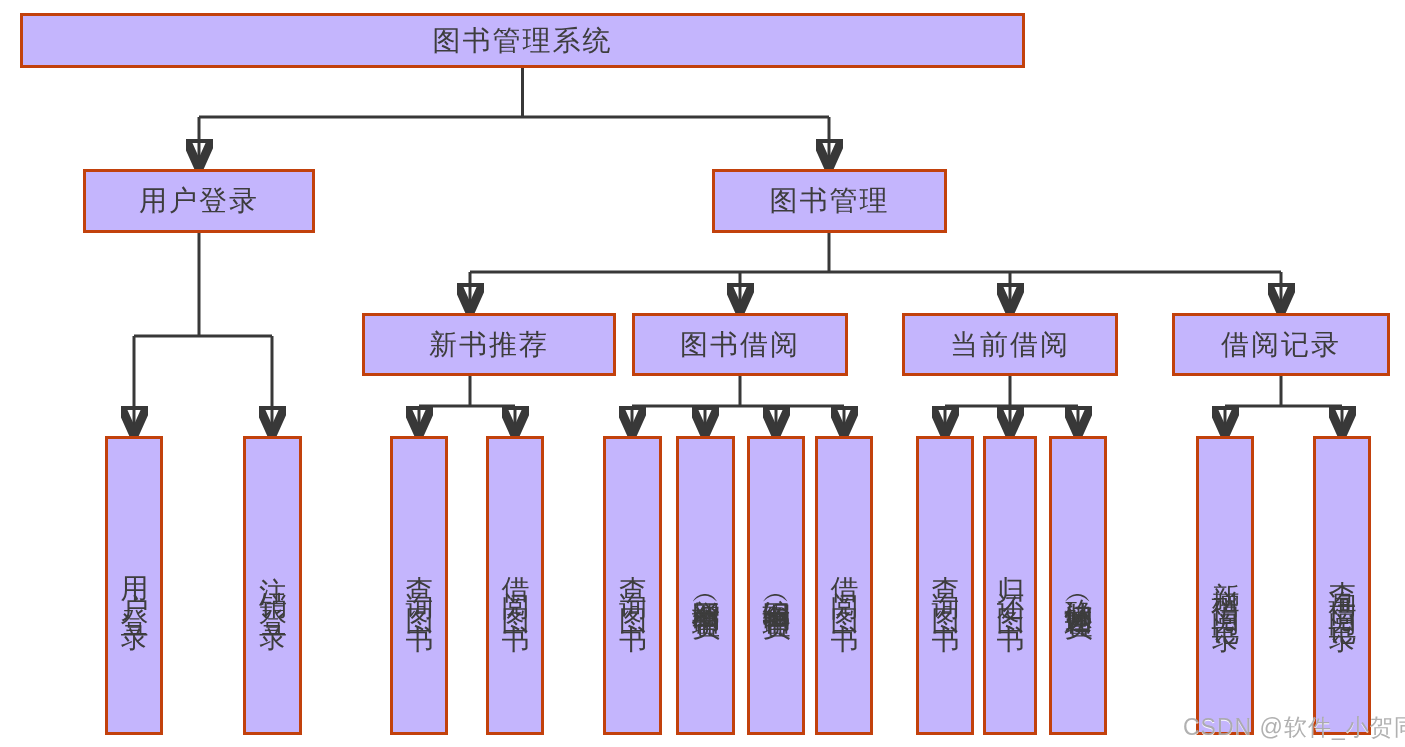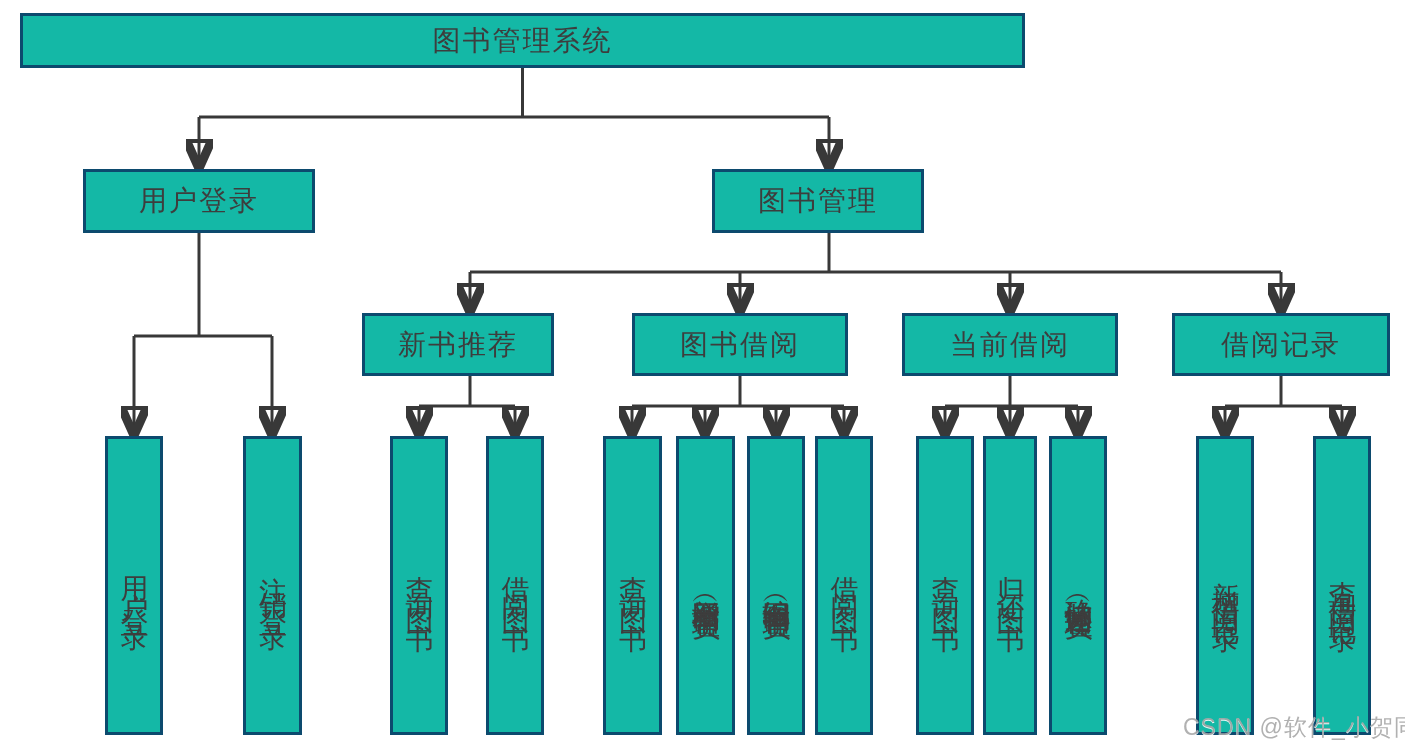--- a/index.html
+++ b/index.html
@@ -7,22 +7,22 @@
     position: relative;
     width: 1405px;
     height: 747px;
     background: #ffffff;
     overflow: hidden;
     font-family: "Liberation Sans", sans-serif;
   }
   .box {
     position: absolute;
     box-sizing: border-box;
-    border: 3px solid #0c4a6e;
-    background: #14b8a6;
+    border: 3px solid #c2410c;
+    background: #c4b5fd;
     display: flex;
     align-items: center;
     justify-content: center;
     color: #3d3d3d;
     z-index: 2;
   }
   .h-box {
     font-size: 28px;
     letter-spacing: 2px;
     white-space: nowrap;
@@ -57,22 +57,22 @@
     color: #a9a9a9;
     text-shadow: 0 1px 0 #ffffff;
     white-space: nowrap;
     z-index: 5;
     opacity: 0.9;
   }
 
   
   #n-root   { left: 20px;   top: 13px;  width: 1005px; height: 55px; }
   #n-login  { left: 83px;   top: 169px; width: 232px;  height: 64px; }
-  #n-mgmt   { left: 712px;  top: 169px; width: 212px;  height: 64px; }
-  #n-newrec { left: 362px;  top: 313px; width: 192px;  height: 63px; }
+  #n-mgmt   { left: 712px;  top: 169px; width: 235px;  height: 64px; }
+  #n-newrec { left: 362px;  top: 313px; width: 254px;  height: 63px; }
   #n-borrow { left: 632px;  top: 313px; width: 216px;  height: 63px; }
   #n-curr   { left: 902px;  top: 313px; width: 216px;  height: 63px; }
   #n-record { left: 1172px; top: 313px; width: 218px;  height: 63px; }
 
   .leaf { top: 436px; height: 299px; }
   #lf-1  { left: 105px;  width: 58px; }
   #lf-2  { left: 243px;  width: 59px; }
   #lf-3  { left: 390px;  width: 58px; }
   #lf-4  { left: 486px;  width: 58px; }
   #lf-5  { left: 603px;  width: 59px; }

